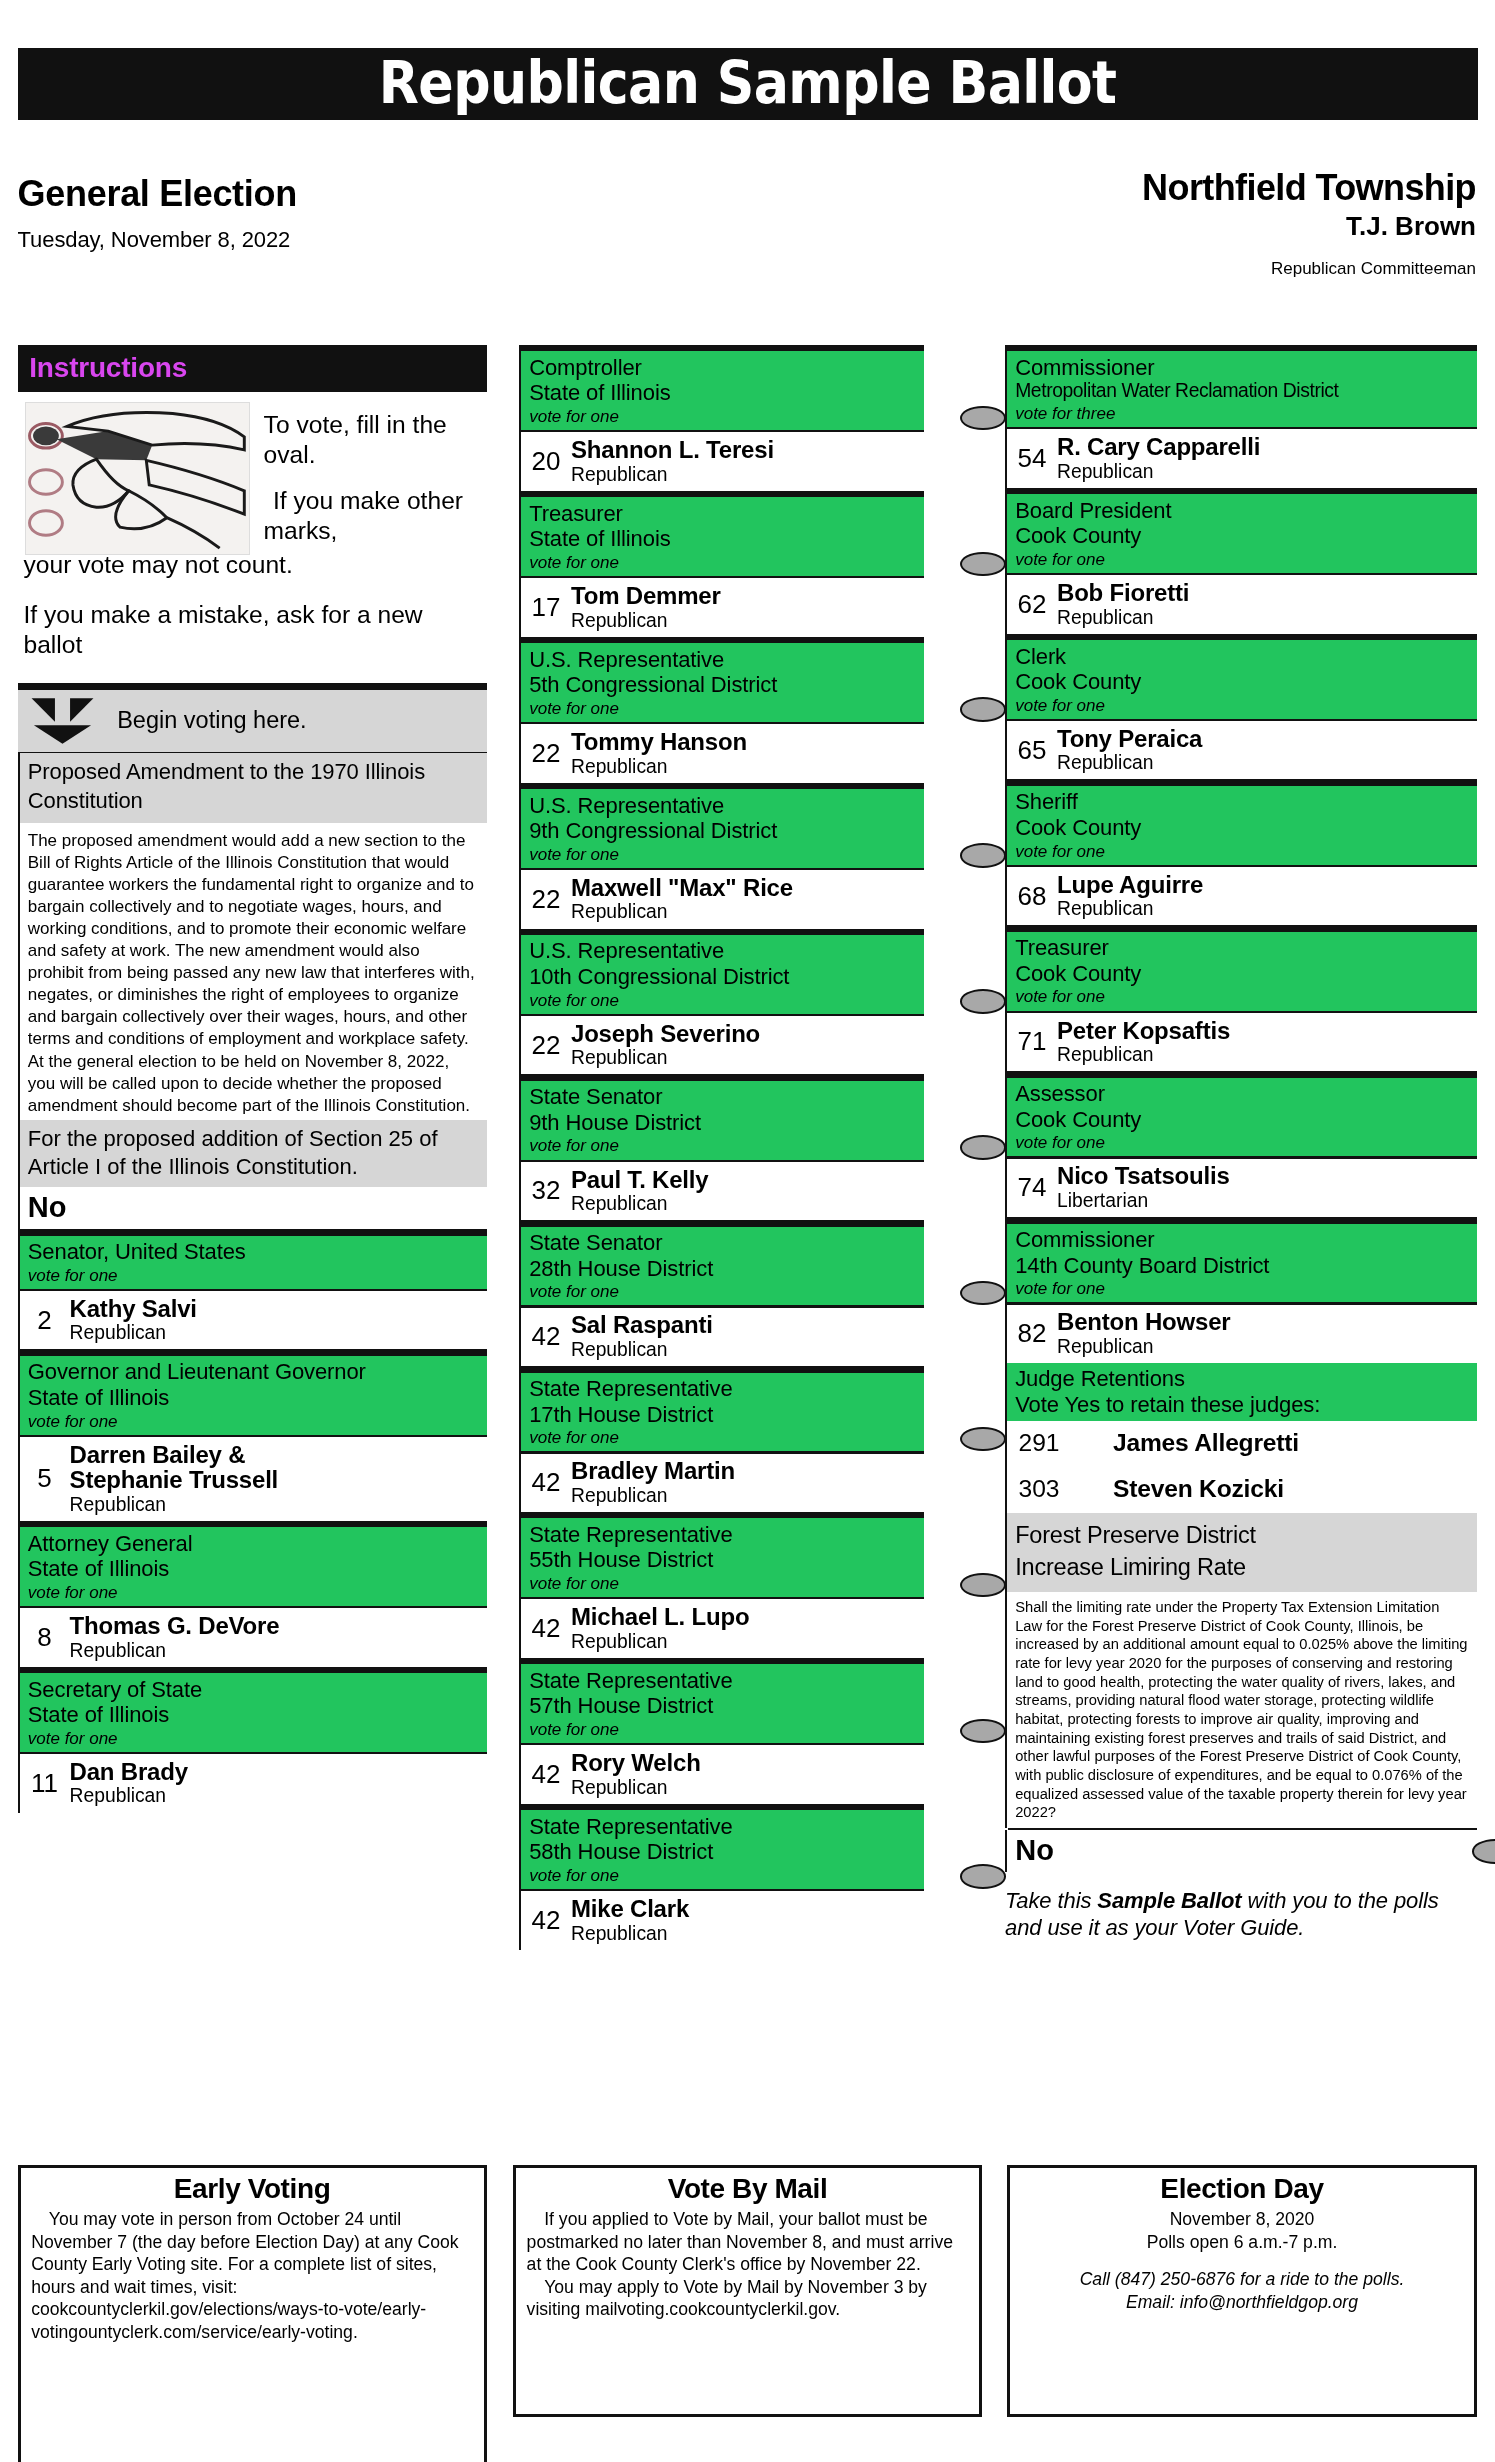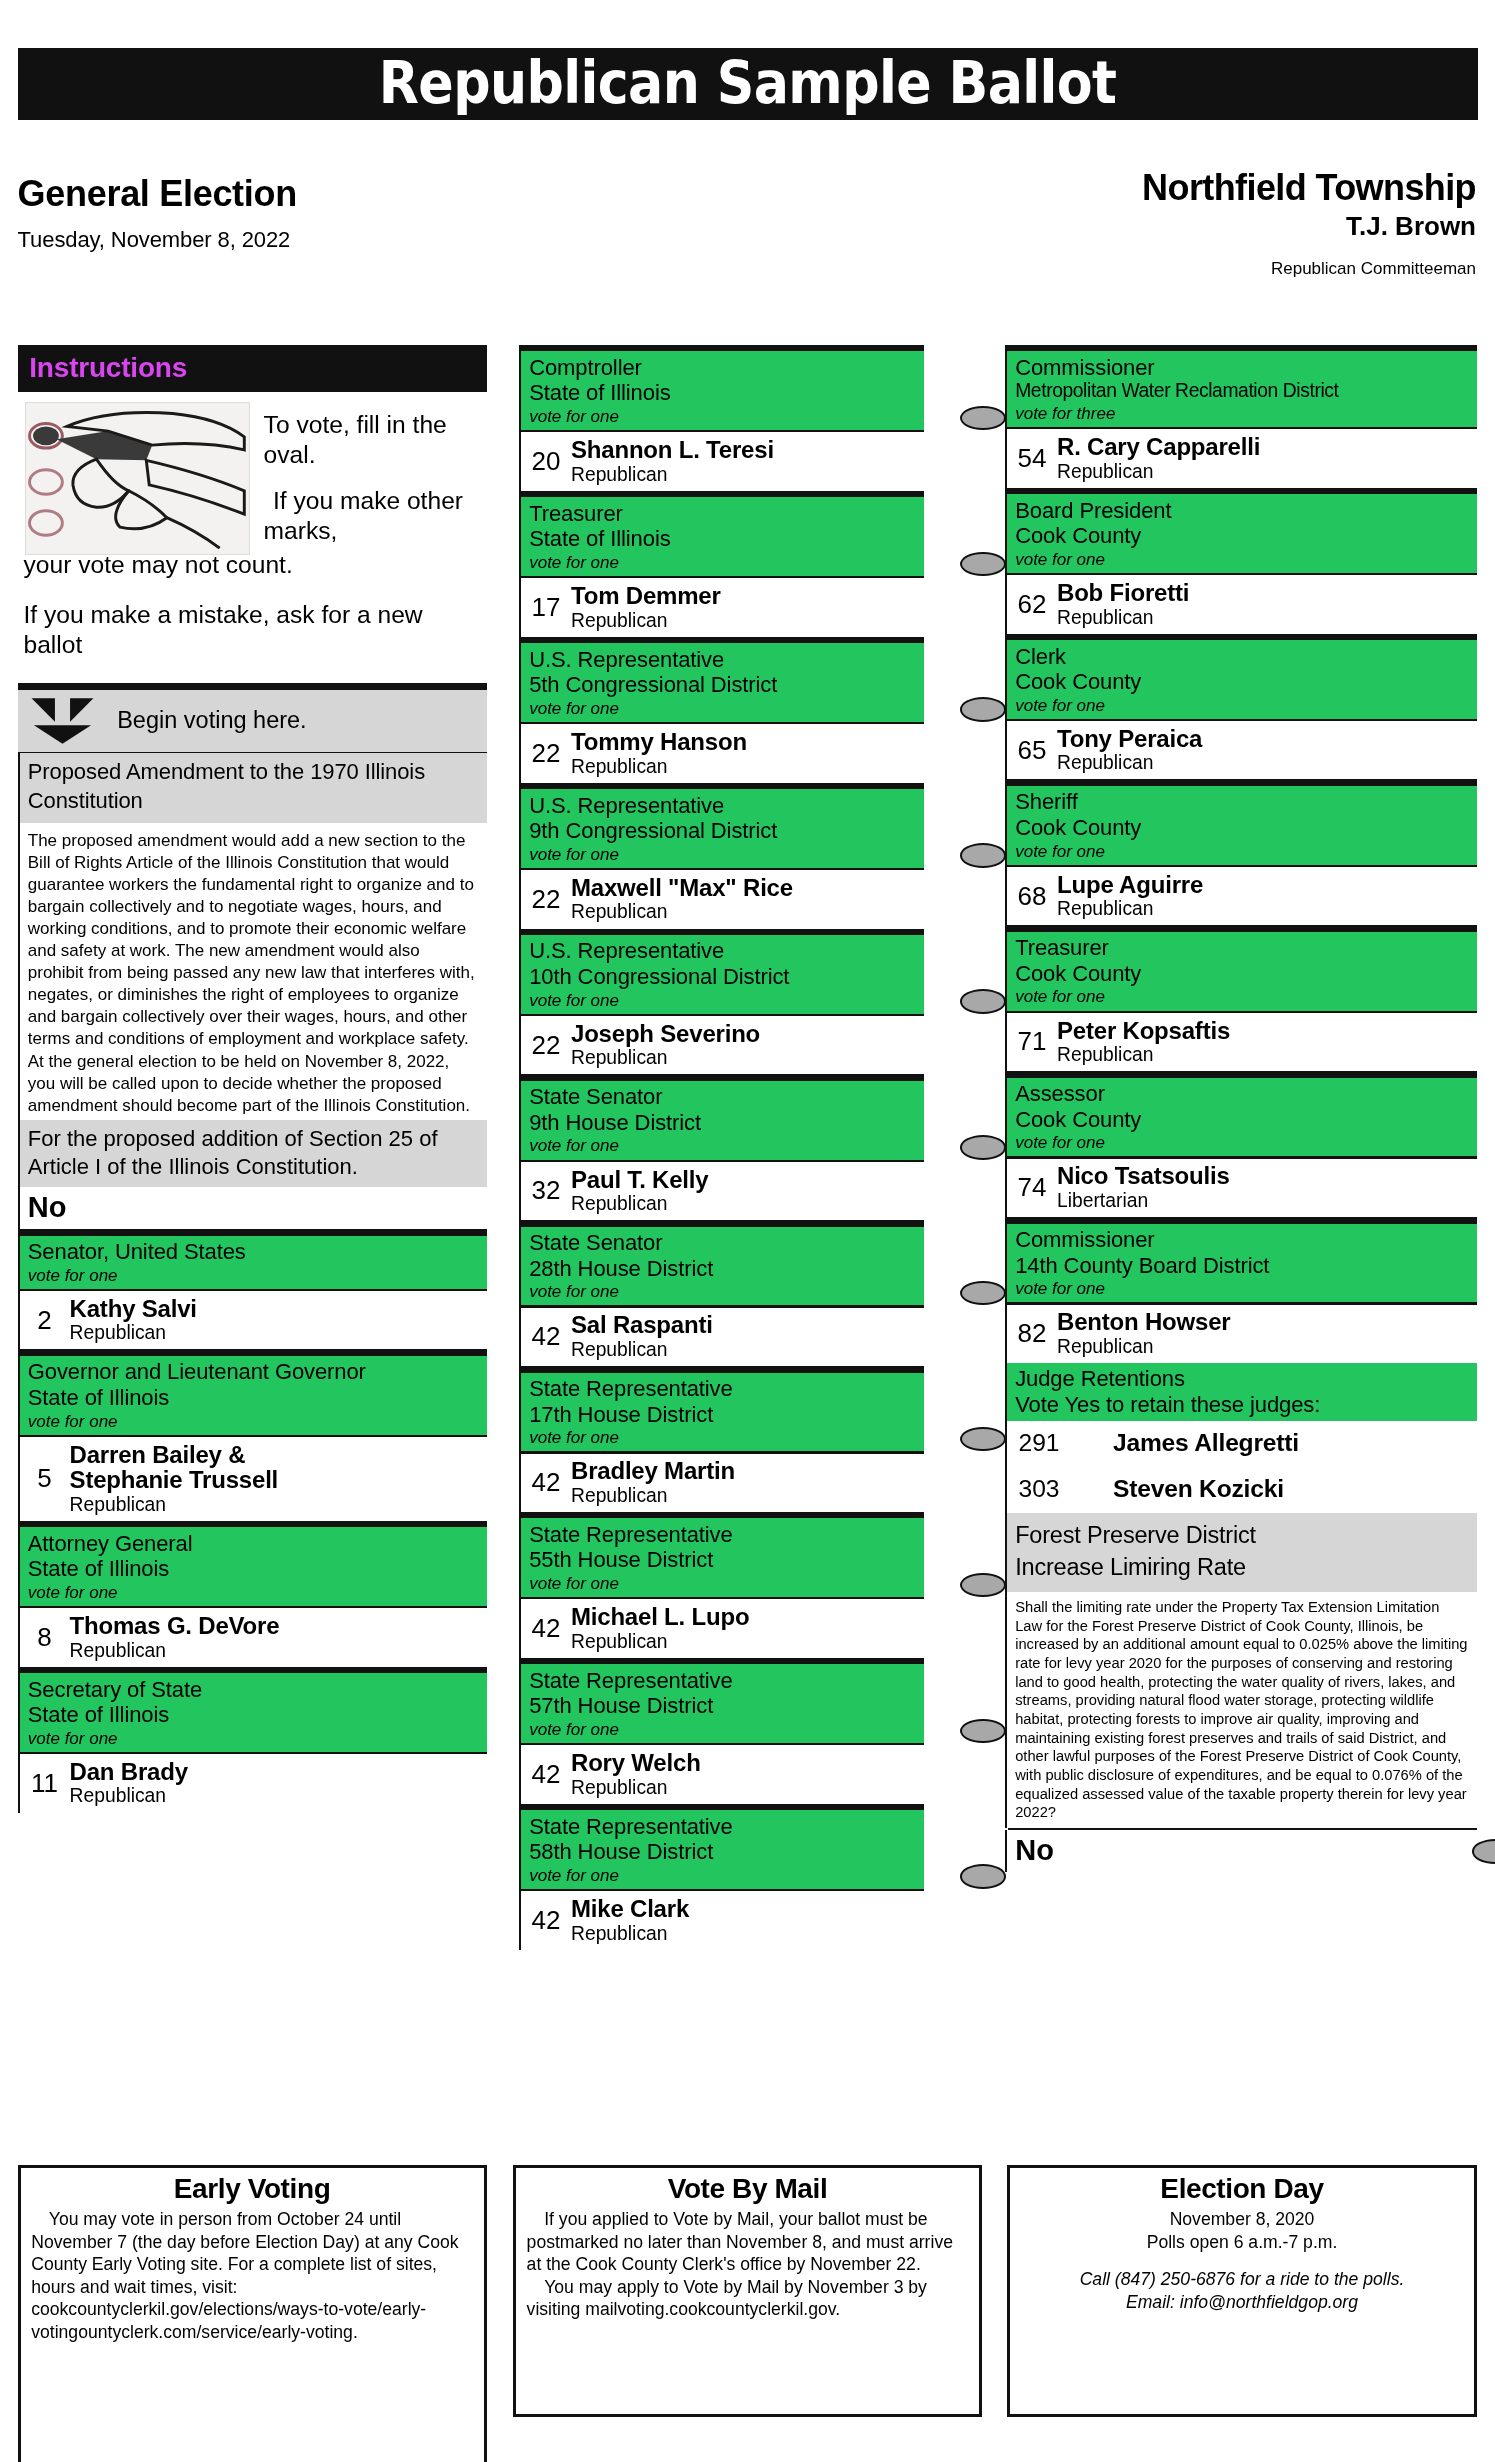--- a/index.html
+++ b/index.html
@@ -638,20 +638,23 @@
       </div>
       <div class="ref-body">Shall the limiting rate under the Property Tax Extension Limitation Law for the Forest Preserve District of Cook County, Illinois, be increased by an additional amount equal to 0.025% above the limiting rate for levy year 2020 for the purposes of conserving and restoring land to good health, protecting the water quality of rivers, lakes, and streams, providing natural flood water storage, protecting wildlife habitat, protecting forests to improve air quality, improving and maintaining existing forest preserves and trails of said District, and other lawful purposes of the Forest Preserve District of Cook County, with public disclosure of expenditures, and be equal to 0.076% of the equalized assessed value of the taxable property therein for levy year 2022?</div>
       <div class="ref-rule"></div>
       <div class="novote">
         <div class="lbl">No</div>
         <div class="oval" style="top:9.4px;right:-41px;"></div>
       </div>
       <div class="topbar"></div>
     </div>
 
+    <div class="takenote">
+      <span>Take this </span><b>Sample Ballot</b><span> with you to the polls and use it as your Voter Guide.</span>
+    </div>
   </div>
 
   <div class="botbox b1">
     <div class="bt">Early Voting</div>
     <div class="bp">You may vote in person from October 24 until November 7 (the day before Election Day) at any Cook County Early Voting site. For a complete list of sites, hours and wait times, visit: cookcountyclerkil.gov/elections/ways-to-vote/early-votingountyclerk.com/service/early-voting.</div>
   </div>
 
   <div class="botbox b2">
     <div class="bt">Vote By Mail</div>
     <div class="bp">If you applied to Vote by Mail, your ballot must be postmarked no later than November 8, and must arrive at the Cook County Clerk's office by November 22.</div>

